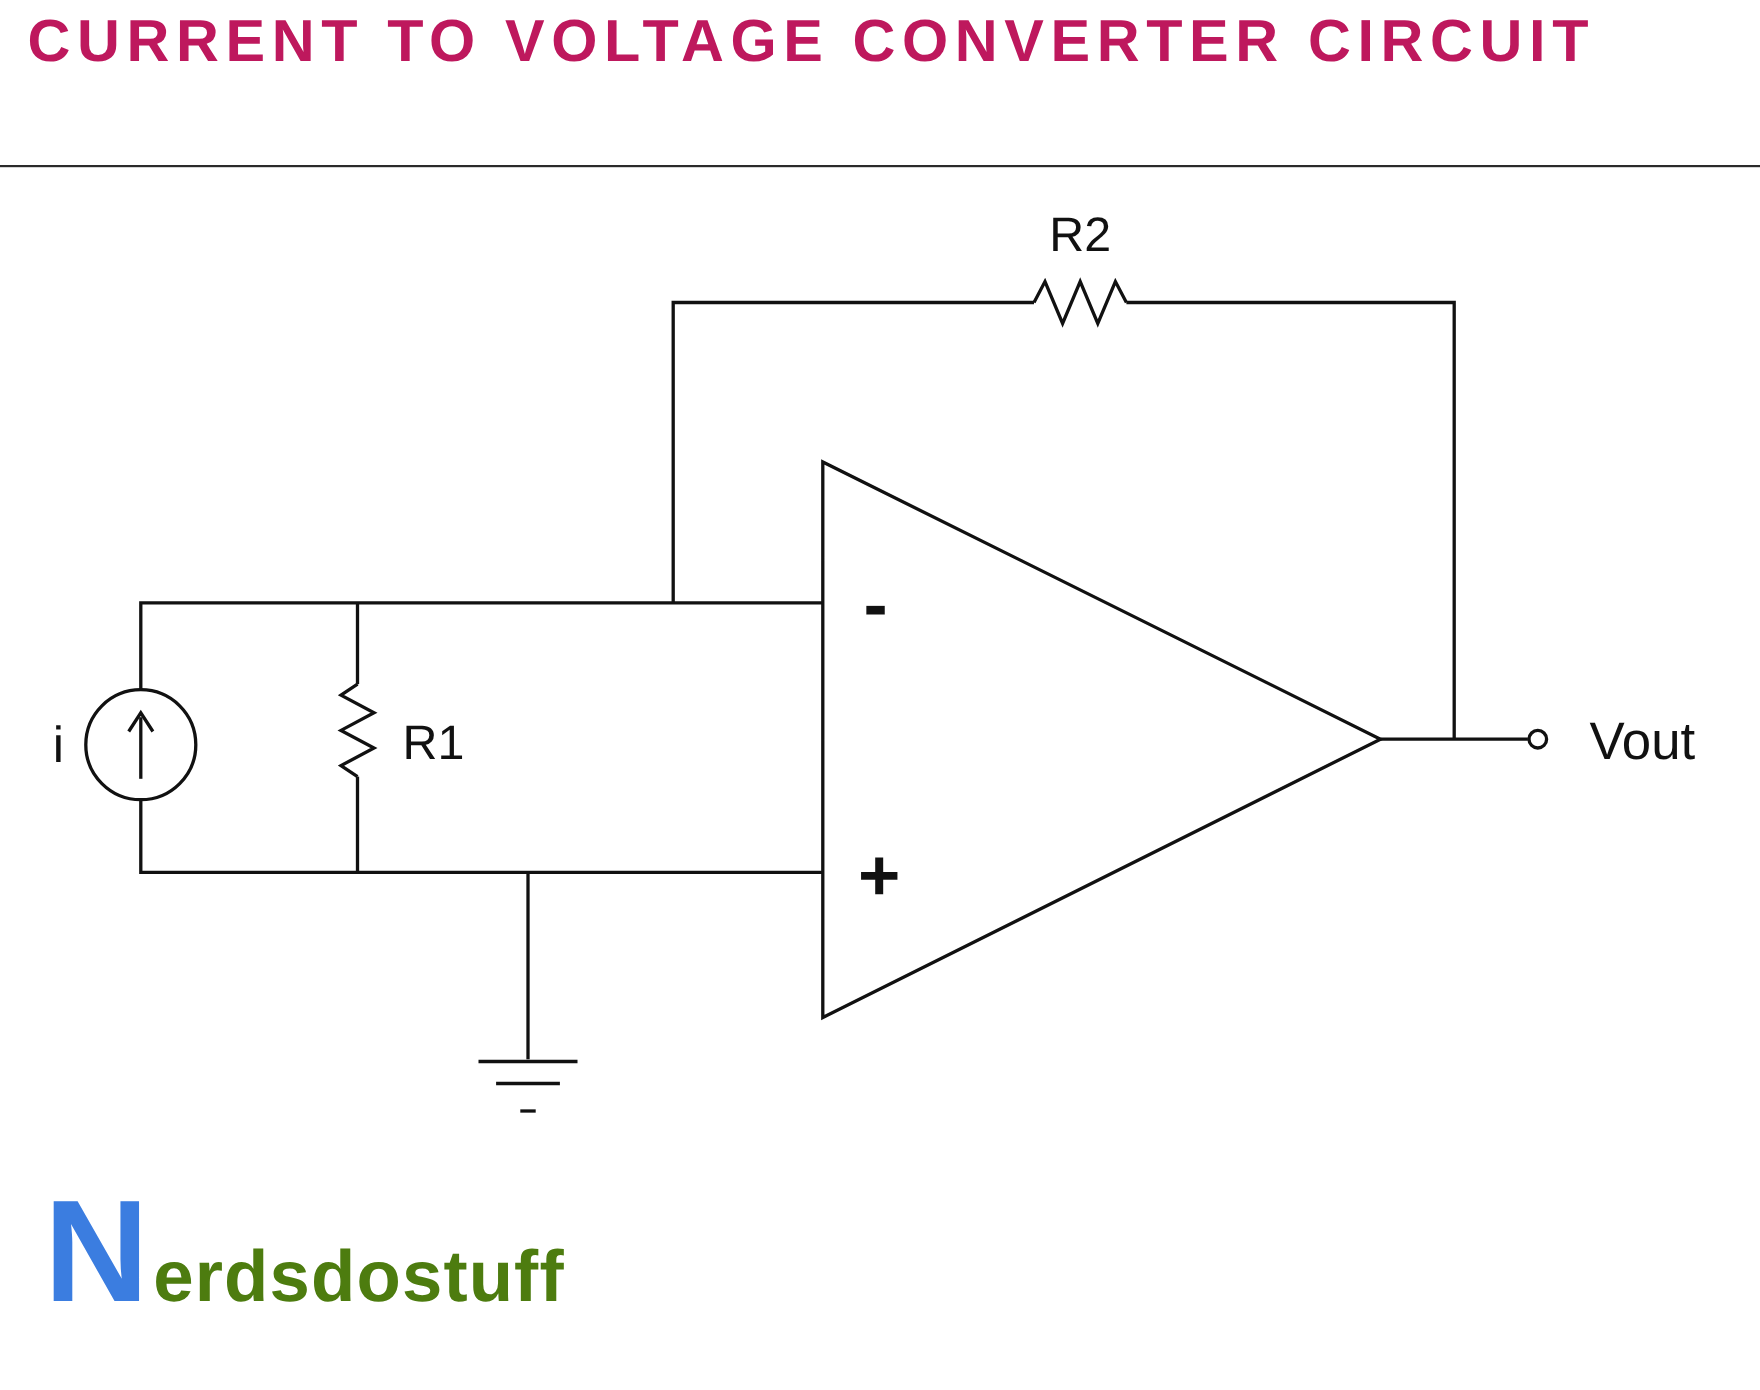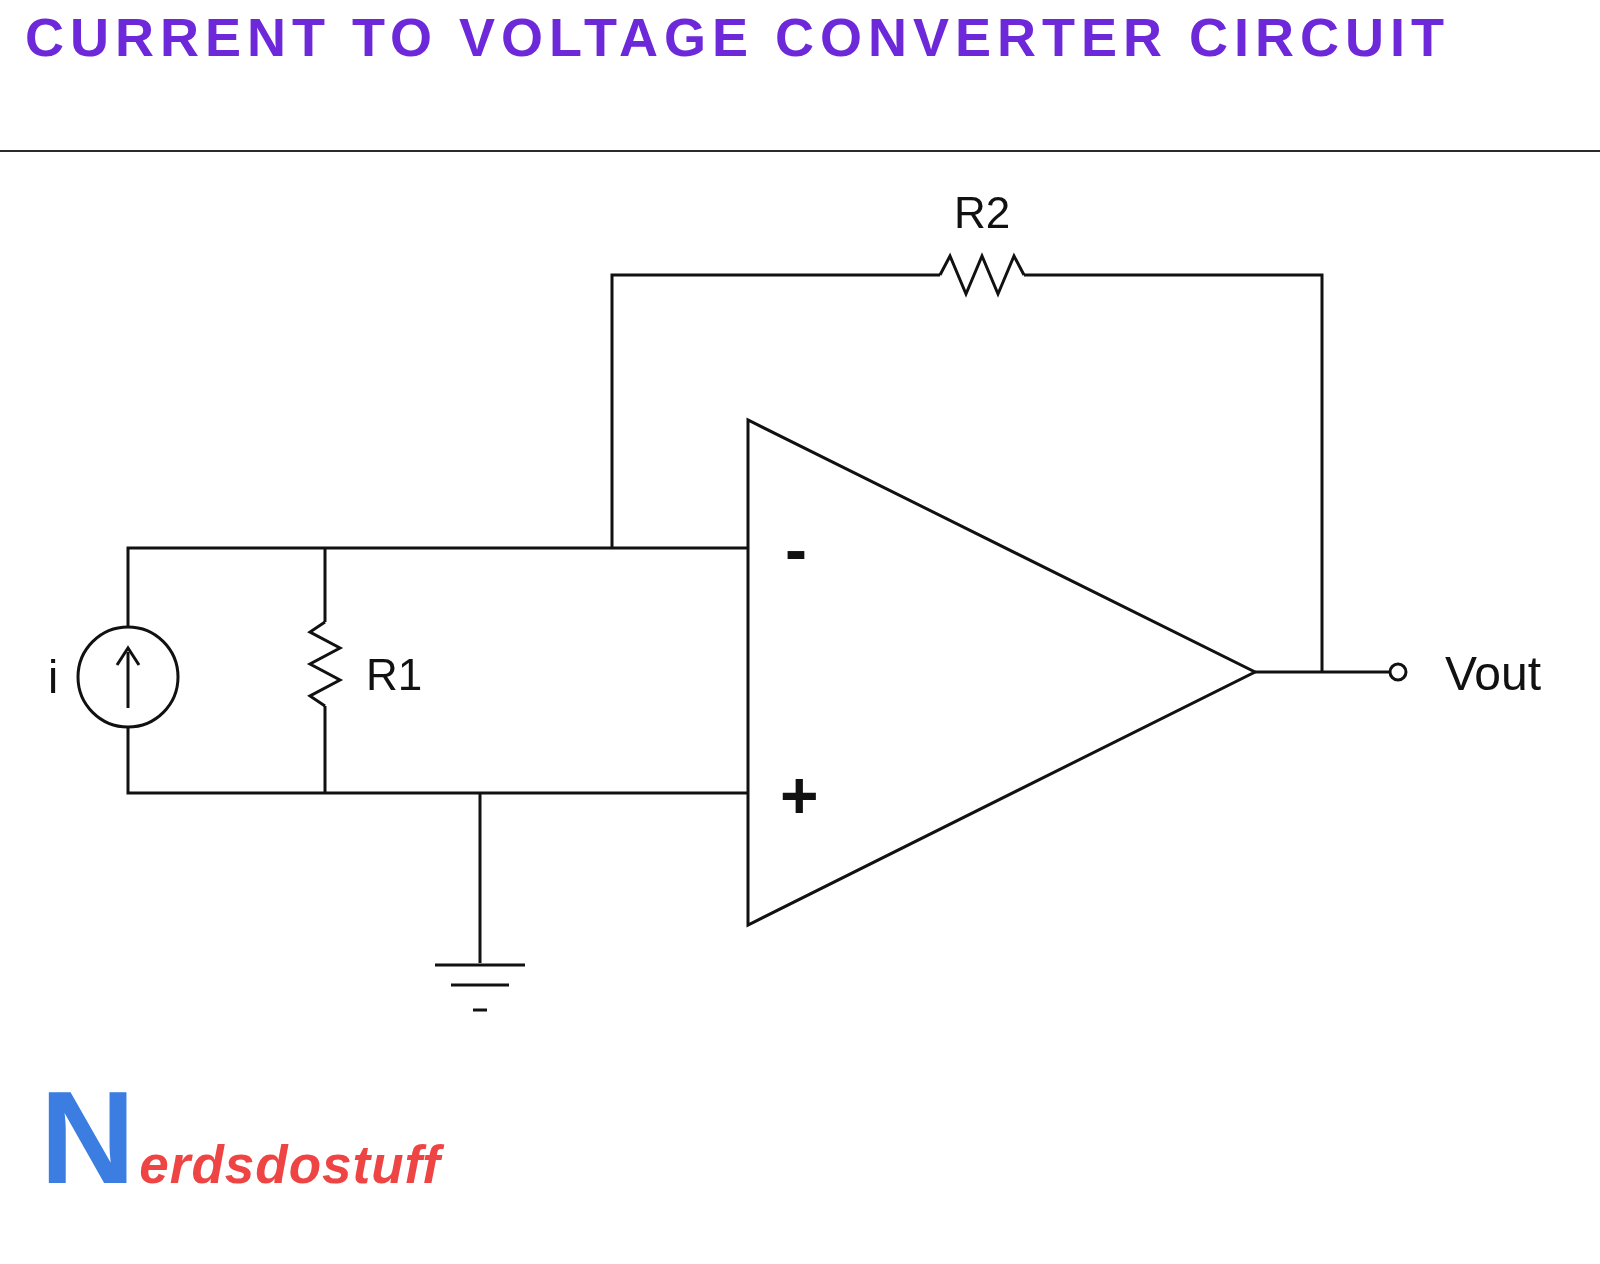--- a/index.html
+++ b/index.html
@@ -6,39 +6,39 @@
   .page{
     position:relative;
     width:1600px;height:1264px;
     background:#ffffff;
     font-family:"Liberation Sans", sans-serif;
     overflow:hidden;
   }
   .title{
     position:absolute;left:25px;top:6px;margin:0;
     font-size:54px;font-weight:700;letter-spacing:6px;
-    color:#6d28d9;white-space:nowrap;
+    color:#be185d;white-space:nowrap;
   }
   .title-divider{
     position:absolute;left:0;top:150px;width:1600px;height:2px;
     background:#2a2a2a;
   }
   .circuit-svg{position:absolute;left:0;top:0;}
   .wire{stroke:#111111;stroke-width:3;fill:none;}
   .sym{stroke:#111111;stroke-width:3;fill:none;}
   .sym-fill{stroke:#111111;stroke-width:3;fill:#ffffff;}
   .lbl{fill:#111111;font-family:"Liberation Sans", sans-serif;}
   .lbl-sign{font-size:66px;font-weight:700;}
   .lbl-i{font-size:46px;}
   .lbl-r{font-size:44px;}
   .lbl-vout{font-size:48px;}
   .footer{position:absolute;left:40px;top:1072px;}
   .logo-row{display:flex;align-items:baseline;gap:4px;}
   .logo-n{font-size:132px;font-weight:800;color:#3b7de0;line-height:1;}
-  .logo-text{font-size:53px;font-weight:700;color:#ef4444;letter-spacing:1px;font-style:italic;}
+  .logo-text{font-size:66px;font-weight:700;color:#4d7c0f;letter-spacing:1px;}
   .site-url{font-size:21px;letter-spacing:1.5px;color:#1d1d1d;margin-top:8px;}
 </style>
 </head>
 <body>
 
 <div class="page">
 
   <h1 class="title">CURRENT TO VOLTAGE CONVERTER CIRCUIT</h1>
   <div class="title-divider"></div>
 

